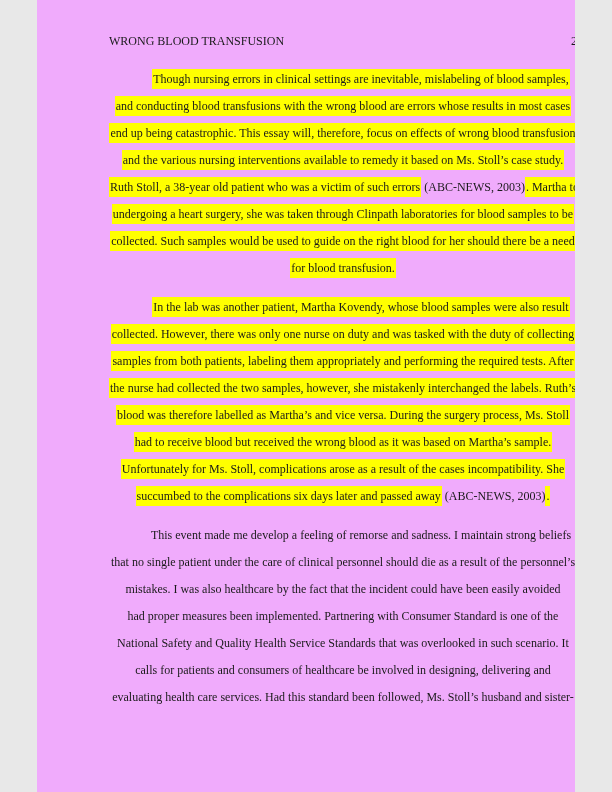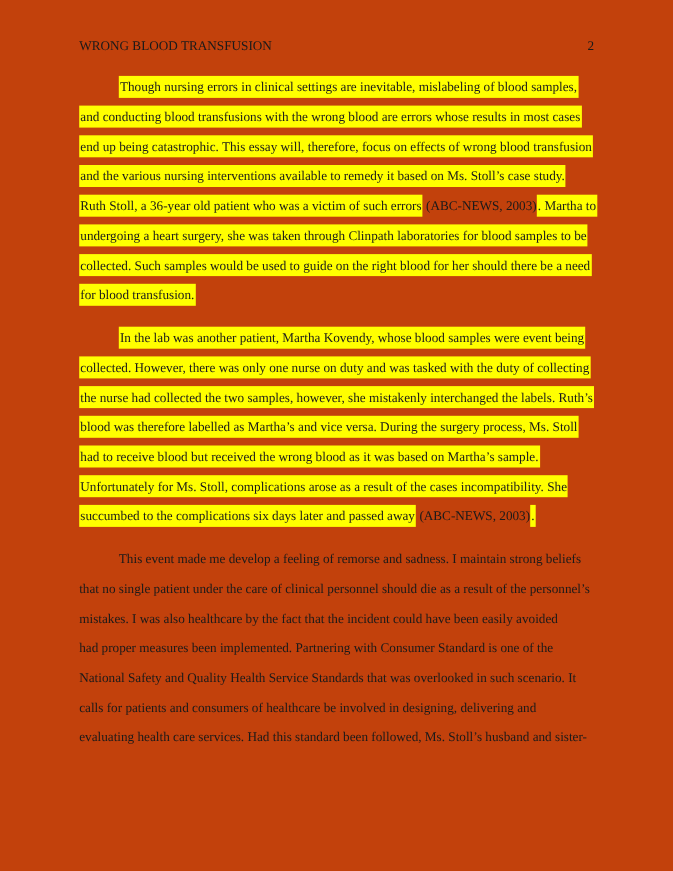--- a/index.html
+++ b/index.html
@@ -1,24 +1,25 @@
 <!DOCTYPE html>
 <html style="--hl: #ffff00;"><head>
 <meta charset="utf-8">
 <style>
   html, body { margin: 0; padding: 0; background: #e8e8e8; }
   .page {
     position: relative;
-    width: 612px;
+    width: 538px;
     height: 792px;
     margin: 0 auto;
-    background: #c2410c;
+    background: #f0abfc;
     font-family: "Liberation Serif", "DejaVu Serif", serif;
     color: #1a1a1a;
     overflow: hidden;
+    text-align: center;
   }
   .page-header {
     position: absolute;
     top: 34px;
     left: 72px;
     width: 468px;
     display: flex;
     justify-content: space-between;
     font-size: 12px;
     line-height: 14px;
@@ -50,28 +51,29 @@
   <div class="page-header">
     <span>WRONG BLOOD TRANSFUSION</span>
     <span>2</span>
   </div>
   <div class="doc-body">
       <div class="paragraph">
         <div class="line indent"><span class="hl">Though nursing errors in clinical settings are inevitable, mislabeling of blood samples,</span></div>
         <div class="line"><span class="hl">and conducting blood transfusions with the wrong blood are errors whose results in most cases</span></div>
         <div class="line"><span class="hl">end up being catastrophic. This essay will, therefore, focus on effects of wrong blood transfusion</span></div>
         <div class="line"><span class="hl">and the various nursing interventions available to remedy it based on Ms. Stoll’s case study.</span></div>
-        <div class="line"><span class="hl">Ruth Stoll, a 36-year old patient who was a victim of such errors</span><span class="plain"> (ABC-NEWS, 2003)</span><span class="hl">. Martha to</span></div>
+        <div class="line"><span class="hl">Ruth Stoll, a 38-year old patient who was a victim of such errors</span><span class="plain"> (ABC-NEWS, 2003)</span><span class="hl">. Martha to</span></div>
         <div class="line"><span class="hl">undergoing a heart surgery, she was taken through Clinpath laboratories for blood samples to be</span></div>
         <div class="line"><span class="hl">collected. Such samples would be used to guide on the right blood for her should there be a need</span></div>
         <div class="line"><span class="hl">for blood transfusion.</span></div>
       </div>
       <div class="paragraph">
-        <div class="line indent"><span class="hl">In the lab was another patient, Martha Kovendy, whose blood samples were event being</span></div>
+        <div class="line indent"><span class="hl">In the lab was another patient, Martha Kovendy, whose blood samples were also result</span></div>
         <div class="line"><span class="hl">collected. However, there was only one nurse on duty and was tasked with the duty of collecting</span></div>
+        <div class="line"><span class="hl">samples from both patients, labeling them appropriately and performing the required tests. After</span></div>
         <div class="line"><span class="hl">the nurse had collected the two samples, however, she mistakenly interchanged the labels. Ruth’s</span></div>
         <div class="line"><span class="hl">blood was therefore labelled as Martha’s and vice versa. During the surgery process, Ms. Stoll</span></div>
         <div class="line"><span class="hl">had to receive blood but received the wrong blood as it was based on Martha’s sample.</span></div>
         <div class="line"><span class="hl">Unfortunately for Ms. Stoll, complications arose as a result of the cases incompatibility. She</span></div>
         <div class="line"><span class="hl">succumbed to the complications six days later and passed away</span><span class="plain"> (ABC-NEWS, 2003)</span><span class="hl">.</span></div>
       </div>
       <div class="paragraph">
         <div class="line indent"><span class="plain">This event made me develop a feeling of remorse and sadness. I maintain strong beliefs</span></div>
         <div class="line"><span class="plain">that no single patient under the care of clinical personnel should die as a result of the personnel’s</span></div>
         <div class="line"><span class="plain">mistakes. I was also healthcare by the fact that the incident could have been easily avoided</span></div>

